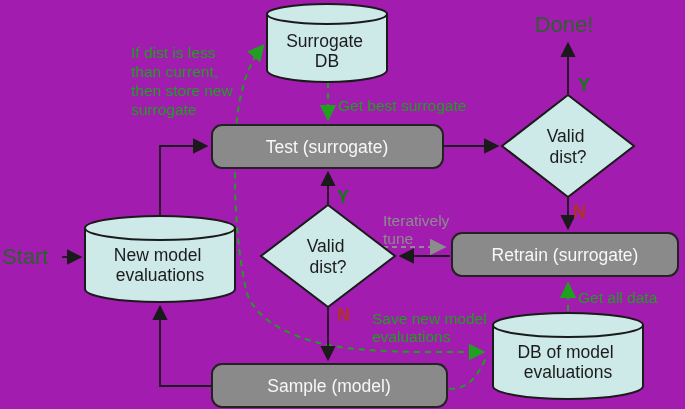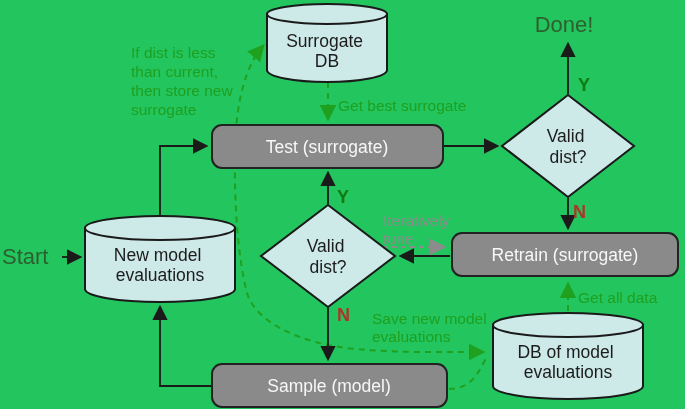--- a/index.html
+++ b/index.html
@@ -1,16 +1,16 @@
 <!DOCTYPE html>
 <html><head>
 <meta charset="utf-8">
 <style>
   html,body{margin:0;padding:0;background:#ffffff;}
-  .stage{position:relative;width:685px;height:409px;background:#22c55e;overflow:hidden;
+  .stage{position:relative;width:685px;height:409px;background:#a21caf;overflow:hidden;
          font-family:"Liberation Sans", sans-serif;}
   svg text{font-family:"Liberation Sans", sans-serif;}
   .node-label{fill:#1c1c1c;font-size:17.5px;}
   .box-label{fill:#f7f7f7;font-size:17.5px;}
   .green-note{fill:#1fa01f;font-size:15.5px;}
   .gray-note{fill:#8c8c8c;font-size:15.5px;}
   .terminal-label{fill:#2e5f2e;font-size:22px;}
   .yes-label{fill:#117b11;font-size:18px;font-weight:bold;}
   .no-label{fill:#b03327;font-size:18px;font-weight:bold;}
 </style>

